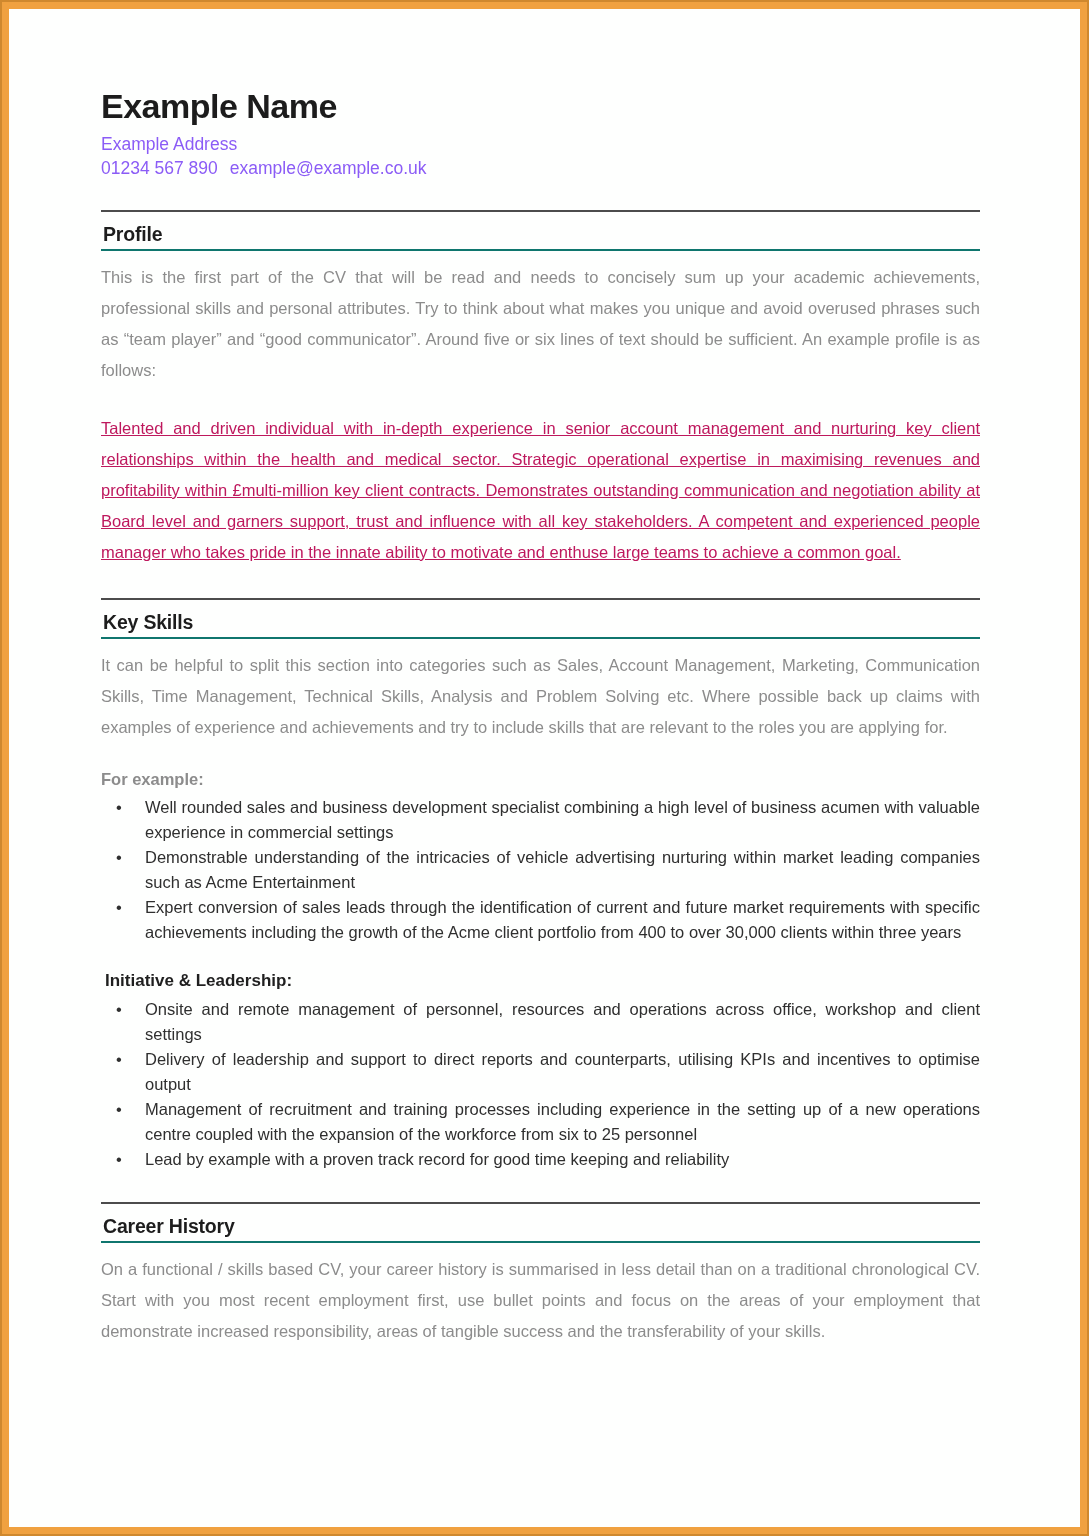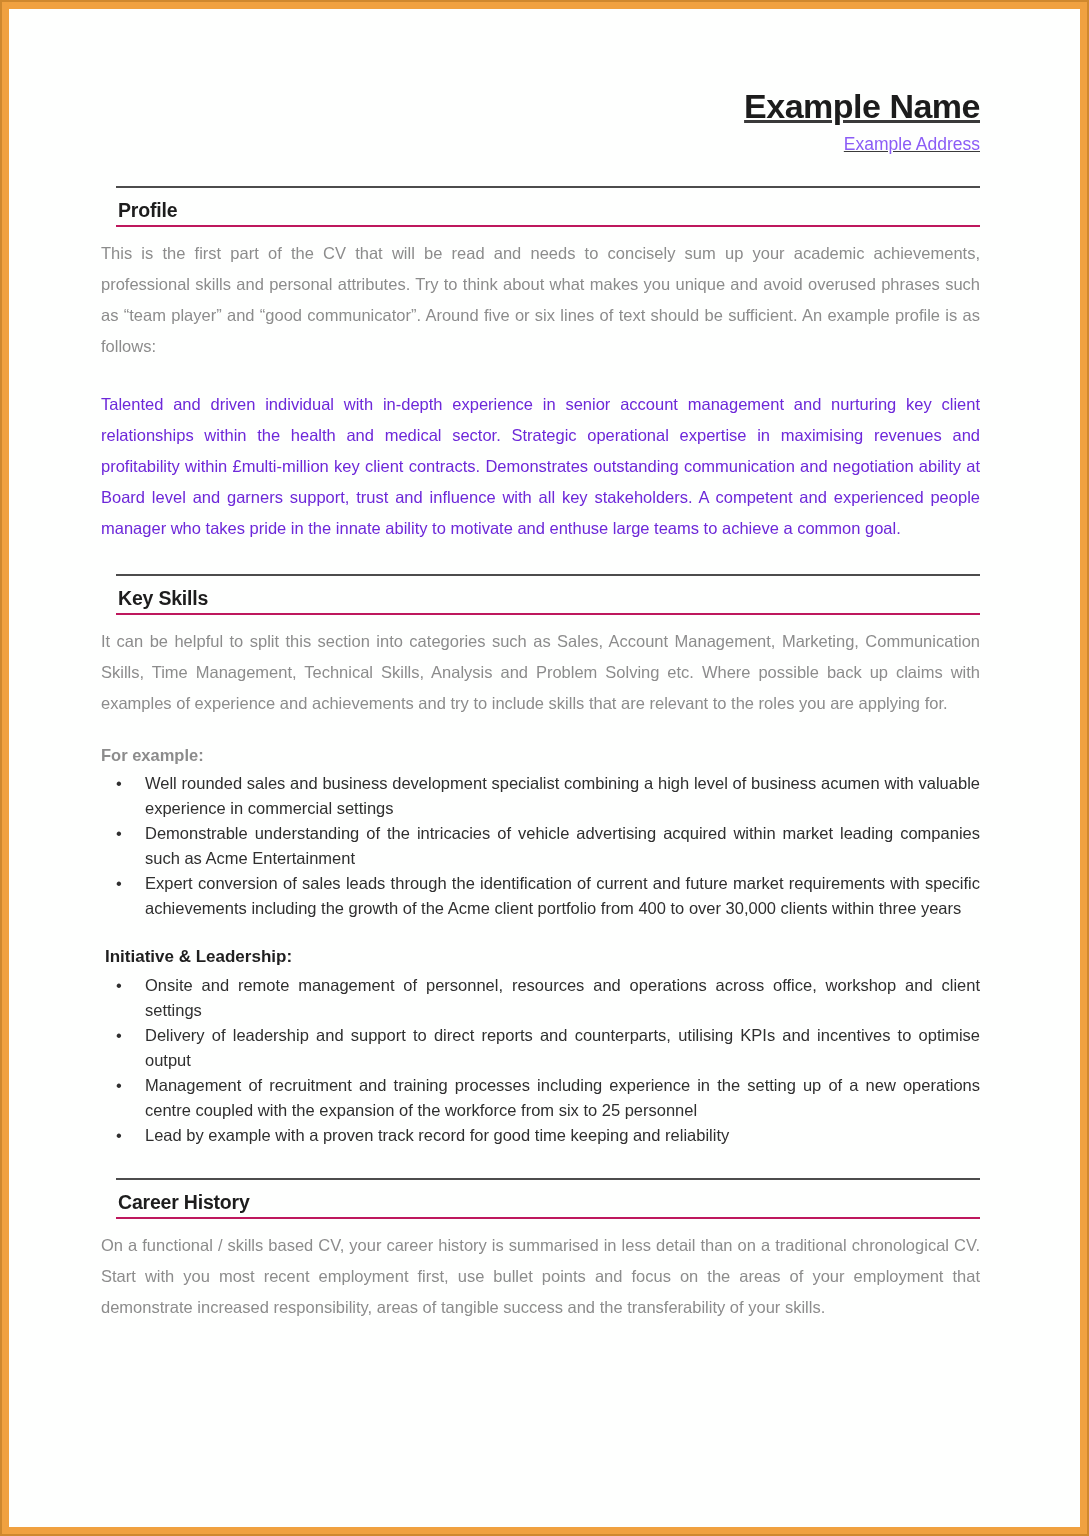--- a/index.html
+++ b/index.html
@@ -17,58 +17,57 @@
     background: #fefffe;
     overflow: hidden;
   }
   .content {
     box-sizing: border-box;
     padding: 78px 100px 0 92px;
     font-family: "Liberation Sans", sans-serif;
     color: #3a3a3a;
   }
   
-  .doc-header { text-align: right; text-decoration: underline; }
+  .doc-header { text-align: left; }
   .candidate-name {
     font-size: 34px;
     font-weight: 700;
     color: #1c1c1c;
     margin: 0 0 6px 0;
     letter-spacing: -0.5px;
   }
   .candidate-address, .contact-line {
     font-size: 17.5px;
     color: #8b5cf6;
     line-height: 24px;
   }
   .contact-line .sep { display: inline-block; width: 12px; }
   
   .section { margin-top: 30px; }
   .section-head {
     border-top: 2px solid #4c4c4c;
-    border-bottom: 2px solid #be185d;
+    border-bottom: 2px solid #0f766e;
     padding: 11px 0 3px 2px;
-    margin-left: 15px;
   }
   .section-head h2 {
     margin: 0;
     font-size: 19.5px;
     font-weight: 700;
     color: #1d1d1d;
     letter-spacing: -0.2px;
   }
   
   .para {
     margin: 11px 0 0 0;
     font-size: 16.5px;
     line-height: 31px;
     text-align: justify;
   }
   .para.gray  { color: #8c8c8c; }
-  .para.dark  { color: #6d28d9; margin-top: 27px; }
+  .para.dark  { color: #be185d; margin-top: 27px; text-decoration: underline; }
   .for-example {
     margin: 27px 0 0 0;
     font-size: 16.5px;
     font-weight: 700;
     color: #8c8c8c;
   }
   .cat-heading {
     margin: 26px 0 0 4px;
     font-size: 17px;
     font-weight: 700;
@@ -97,20 +96,23 @@
 </head>
 <body>
 
 <div class="frame">
   <div class="page">
     <div class="content">
 
       <div class="doc-header">
         <h1 class="candidate-name">Example Name</h1>
         <div class="candidate-address">Example Address</div>
+        <div class="contact-line">
+          <span>01234 567 890</span><span class="sep"></span><span>example@example.co.uk</span>
+        </div>
       </div>
 
       <div class="section">
         <div class="section-head">
           <h2>Profile</h2>
         </div>
         <p class="para gray">This is the first part of the CV that will be read and needs to concisely sum up your academic achievements, professional skills and personal attributes. Try to think about what makes you unique and avoid overused phrases such as “team player” and “good communicator”. Around five or six lines of text should be sufficient. An example profile is as follows:</p>
         <p class="para dark">Talented and driven individual with in-depth experience in senior account management and nurturing key client relationships within the health and medical sector. Strategic operational expertise in maximising revenues and profitability within £multi-million key client contracts. Demonstrates outstanding communication and negotiation ability at Board level and garners support, trust and influence with all key stakeholders. A competent and experienced people manager who takes pride in the innate ability to motivate and enthuse large teams to achieve a common goal.</p>
       </div>
 
@@ -121,21 +123,21 @@
         <p class="para gray">It can be helpful to split this section into categories such as Sales, Account Management, Marketing, Communication Skills, Time Management, Technical Skills, Analysis and Problem Solving etc. Where possible back up claims with examples of experience and achievements and try to include skills that are relevant to the roles you are applying for.</p>
         <p class="for-example">For example:</p>
 
         <ul class="bullets">
           <li>
             <span class="dot">•</span>
             <span>Well rounded sales and business development specialist combining a high level of business acumen with valuable experience in commercial settings</span>
           </li>
           <li>
             <span class="dot">•</span>
-            <span>Demonstrable understanding of the intricacies of vehicle advertising acquired within market leading companies such as Acme Entertainment</span>
+            <span>Demonstrable understanding of the intricacies of vehicle advertising nurturing within market leading companies such as Acme Entertainment</span>
           </li>
           <li>
             <span class="dot">•</span>
             <span>Expert conversion of sales leads through the identification of current and future market requirements with specific achievements including the growth of the Acme client portfolio from 400 to over 30,000 clients within three years</span>
           </li>
         </ul>
 
         <div class="cat-heading">Initiative &amp; Leadership:</div>
         <ul class="bullets">
           <li>

